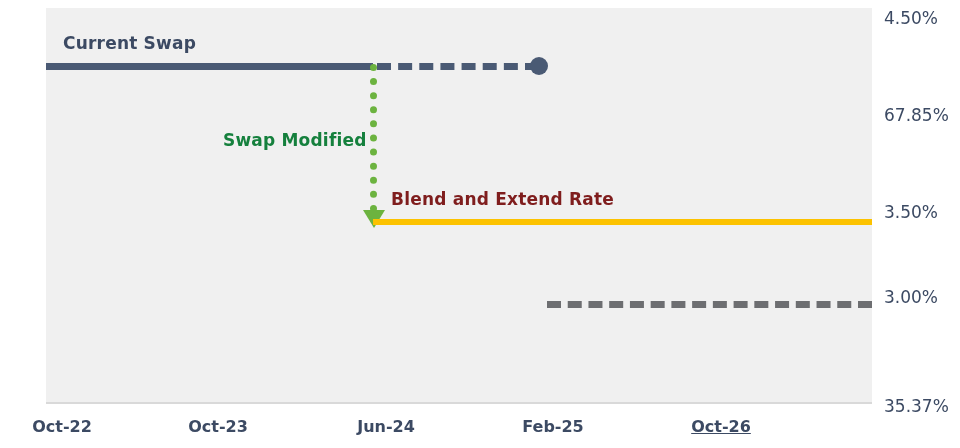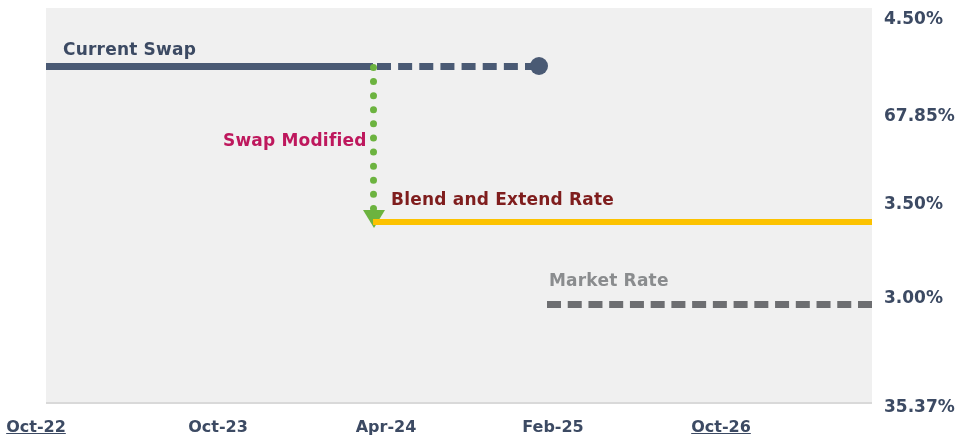--- a/index.html
+++ b/index.html
@@ -85,30 +85,30 @@
 
   
   .series-label {
     position: absolute;
     font-weight: bold;
     font-size: 17px;
     letter-spacing: 0.2px;
     white-space: nowrap;
   }
   .label-navy  { color: #3c4a63; }
-  .label-green { color: #be185d; }
+  .label-green { color: #15803d; }
   .label-amber { color: #7f1d1d; }
   .label-gray  { color: #8a8c8e; }
 
   
   .ytick {
     position: absolute;
     left: 884px;
     font-size: 17px;
-    font-weight: bold;
+    font-weight: normal;
     color: #3c4a63;
     white-space: nowrap;
   }
   .xtick {
     position: absolute;
     top: 417px;
     font-size: 16px;
     font-weight: bold;
     color: #3c4a63;
     white-space: nowrap;
@@ -117,40 +117,39 @@
 </style>
 </head>
 <body>
 
 <div id="chart-root">
 
   <div class="plot-area"></div>
   <div class="plot-bottom-rule"></div>
 
   <div class="series-line line-current-swap" style="left:46px; top:63px; width:327px;"></div>
-  <div class="series-label label-navy" style="left:63px; top:33px;margin-top:6px;">Current Swap</div>
+  <div class="series-label label-navy" style="left:63px; top:33px;">Current Swap</div>
 
   <div class="series-line line-current-maturity" style="left:377px; top:63px; width:162px;"></div>
   <div class="maturity-dot" style="left:530px; top:57px;"></div>
 
   <div class="swap-modified-line" style="left:370px; top:64px; height:148px;"></div>
   <div class="swap-modified-arrow" style="left:363px; top:210px;"></div>
   <div class="series-label label-green" style="left:223px; top:130px;">Swap Modified</div>
 
   <div class="series-line line-blend-extend" style="left:373px; top:219px; width:499px;"></div>
   <div class="series-label label-amber" style="left:391px; top:189px;">Blend and Extend Rate</div>
 
   <div class="series-line line-market-rate" style="left:547px; top:301px; width:325px;"></div>
-  <div class="series-label label-gray" style="left:549px; top:270px;">Market Rate</div>
 
   <div class="ytick" style="top:8px;">4.50%</div>
   <div class="ytick" style="top:105px;">67.85%</div>
-  <div class="ytick" style="top:193px;">3.50%</div>
+  <div class="ytick" style="top:202px;">3.50%</div>
   <div class="ytick" style="top:287px;">3.00%</div>
   <div class="ytick" style="top:396px;">35.37%</div>
 
-  <div class="xtick" style="left:36px;text-decoration:underline;">Oct-22</div>
+  <div class="xtick" style="left:62px;">Oct-22</div>
   <div class="xtick" style="left:218px;">Oct-23</div>
-  <div class="xtick" style="left:386px;">Apr-24</div>
+  <div class="xtick" style="left:386px;">Jun-24</div>
   <div class="xtick" style="left:553px;">Feb-25</div>
   <div class="xtick" style="left:721px;text-decoration:underline;">Oct-26</div>
 
 </div>
 
 </body></html>

